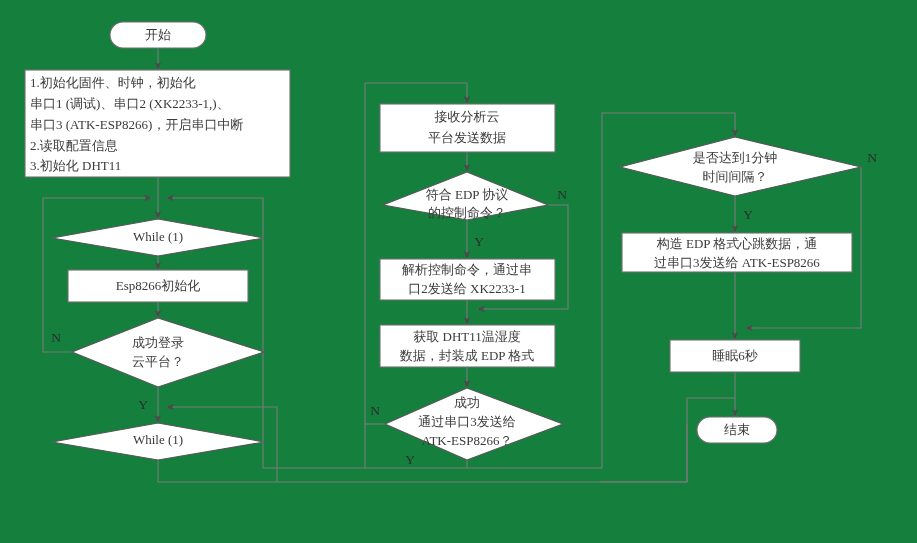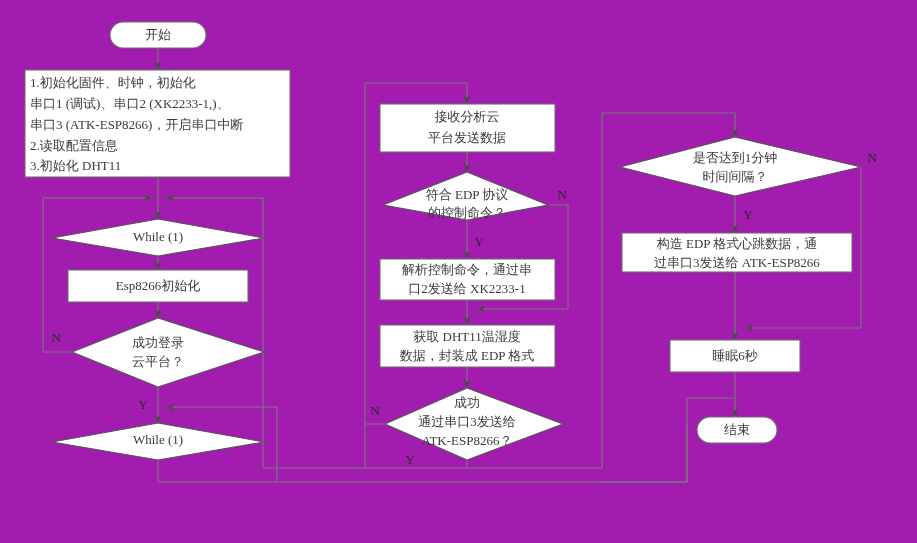--- a/index.html
+++ b/index.html
@@ -10,21 +10,21 @@
   body {
     width: 917px;
     height: 543px;
     font-family: "Liberation Serif", "DejaVu Serif", serif;
     overflow: hidden;
   }
   #flowchart-root {
     position: relative;
     width: 917px;
     height: 543px;
-    background: #a21caf;
+    background: #15803d;
   }
   svg#flow-svg {
     position: absolute;
     top: 0; left: 0;
     width: 917px;
     height: 543px;
   }
   .node-shape {
     fill: #ffffff;
     stroke: #6e6e6e;

